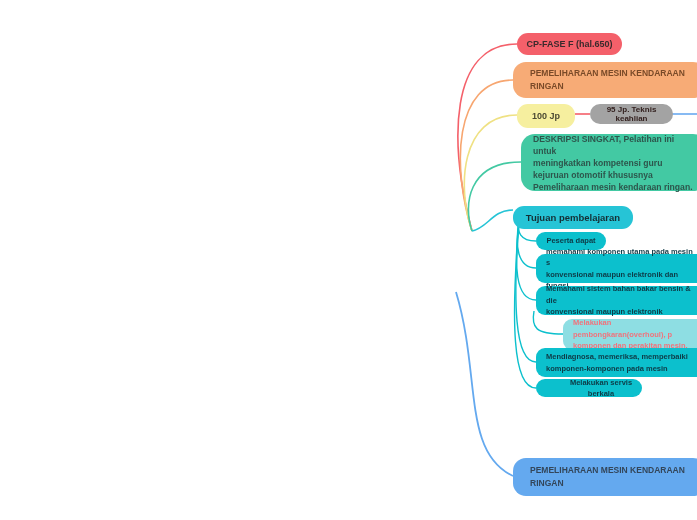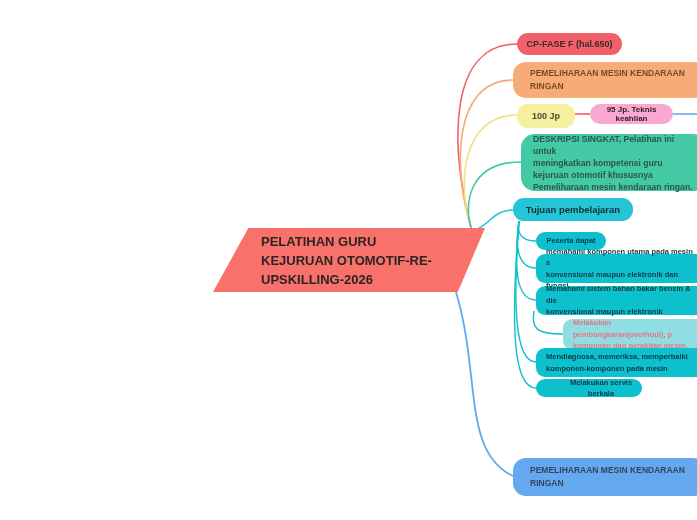--- a/index.html
+++ b/index.html
@@ -21,25 +21,25 @@
     color:#2b2424;font-size:13px;font-weight:bold;line-height:19px;
     padding-left:48px;align-items:center;
   }
   
   .cp      {left:517px;top:33px; width:105px;height:22px;background:#f4606a;border-radius:11px;
             color:#3b2a2c;font-size:9px;}
   .or-top  {left:513px;top:62px; width:193px;height:36px;background:#f7ab76;border-radius:13px;
             color:#7a4a28;font-size:8.5px;font-weight:bold;line-height:13px;padding:5px 17px;}
   .jp100   {left:517px;top:104px;width:58px; height:24px;background:#f6ef9f;border-radius:11px;
             color:#4c4a33;font-size:9px;}
-  .jp95    {left:590px;top:104px;width:83px; height:20px;background:#f9a8d4;border-radius:10px;
+  .jp95    {left:590px;top:104px;width:83px; height:20px;background:#a3a3a3;border-radius:10px;
             color:#33211f;font-size:8px;font-weight:bold;}
   .desk    {left:521px;top:134px;width:186px;height:57px;background:#43c9a3;border-radius:14px;
             color:#2d564c;font-size:8.6px;font-weight:600;line-height:12px;padding:6px 12px;}
-  .tujuan  {left:513px;top:198px;width:120px;height:23px;background:#26c4d6;border-radius:11px;
+  .tujuan  {left:513px;top:206px;width:120px;height:23px;background:#26c4d6;border-radius:11px;
             color:#142e34;font-size:9.5px;}
   .blue-bot{left:513px;top:458px;width:193px;height:38px;background:#64a9ef;border-radius:13px;
             color:#33465a;font-size:8.5px;font-weight:bold;line-height:13px;padding:6px 17px;}
   
   .sub{
     background:#0cc0cd;border-radius:9px;color:#0e3a46;
     font-size:7.5px;font-weight:bold;line-height:11.5px;
   }
   .peserta {left:536px;top:232px;width:70px; height:18px;}
   .mem1    {left:536px;top:254px;width:172px;height:29px;padding:3px 10px;}
@@ -64,23 +64,20 @@
     <path d="M672,114 L697,114" fill="none" stroke="#6aa9f0" stroke-width="1.6"></path>
     <path d="M519,221 C517,232 520,241 536,241" fill="none" stroke="#0cc0cd" stroke-width="1.4"></path>
     <path d="M519,221 C515,245 517,268 536,268" fill="none" stroke="#0cc0cd" stroke-width="1.4"></path>
     <path d="M519,221 C514,265 515,300 536,300" fill="none" stroke="#0cc0cd" stroke-width="1.4"></path>
     <path d="M519,221 C513,300 514,362 536,362" fill="none" stroke="#0cc0cd" stroke-width="1.4"></path>
     <path d="M519,221 C511,320 512,388 536,388" fill="none" stroke="#0cc0cd" stroke-width="1.4"></path>
     <path d="M534,311 C531,328 536,334 563,334" fill="none" stroke="#0cc0cd" stroke-width="1.4"></path>
     <path d="M456,292 C481,375 462,452 513,476" fill="none" stroke="#64a9ef" stroke-width="1.8"></path>
   </svg>
 
-  <div class="node central">PELATIHAN GURU
-KEJURUAN OTOMOTIF-RE-
-UPSKILLING-2026</div>
 
   <div class="node cp center-txt">CP-FASE F (hal.650)</div>
 
   <div class="node or-top">PEMELIHARAAN MESIN KENDARAAN
 RINGAN</div>
 
   <div class="node jp100 center-txt">100 Jp</div>
 
   <div class="node jp95 center-txt">95 Jp. Teknis keahlian</div>
 

